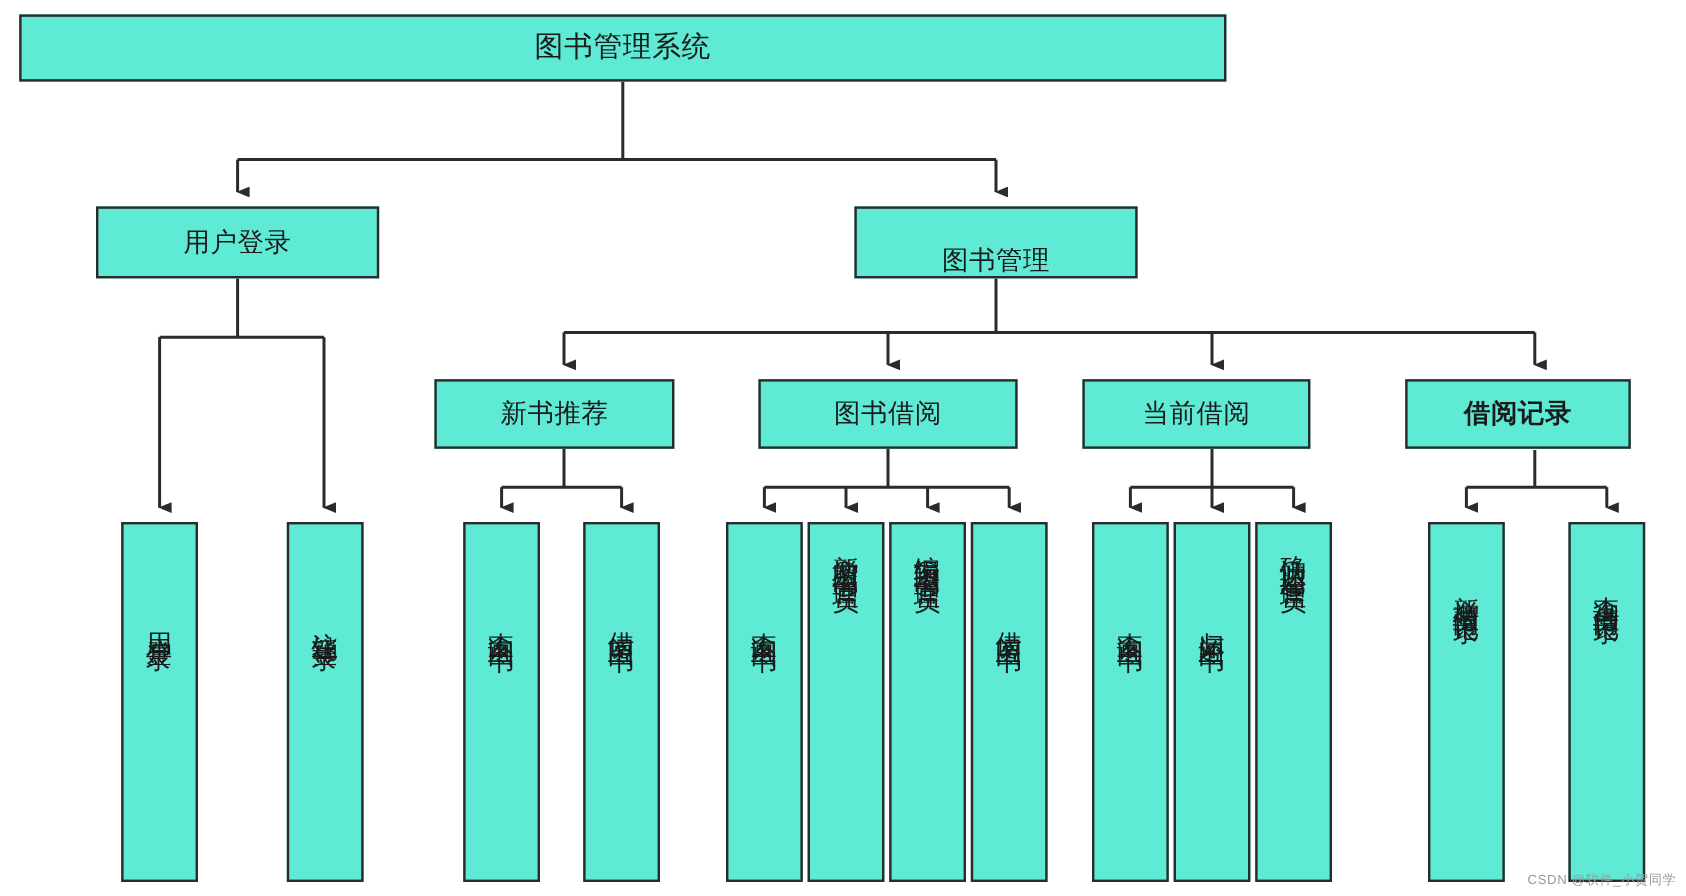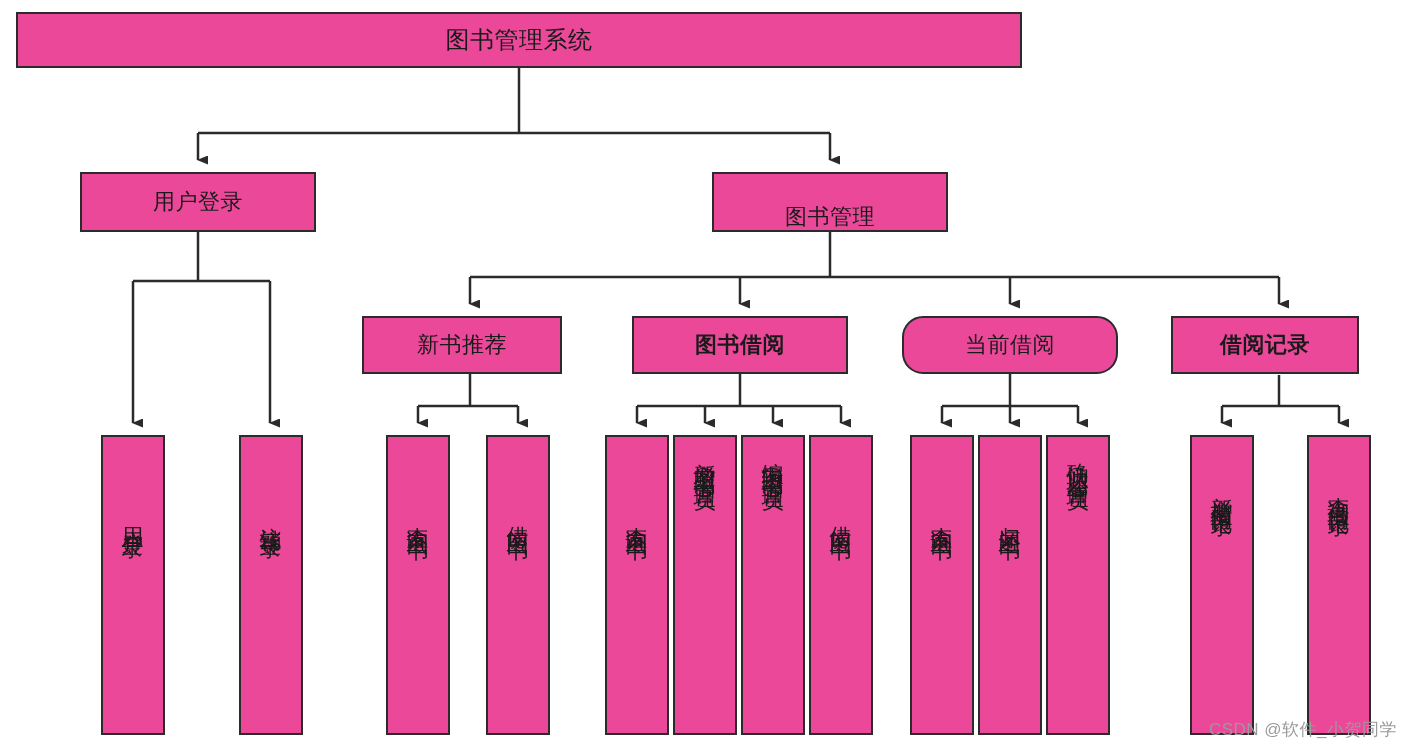--- a/index.html
+++ b/index.html
@@ -22,21 +22,21 @@
     position: absolute;
     left: 0;
     top: 0;
     width: 1405px;
     height: 747px;
     pointer-events: none;
   }
   .node {
     position: absolute;
     box-sizing: border-box;
-    background: #ec4899;
+    background: #5eead4;
     border: 2.5px solid #2b2b2b;
     display: flex;
     align-items: center;
     justify-content: center;
     text-align: center;
   }
   .node .lbl {
     display: block;
     line-height: 1.18;
     letter-spacing: 0.5px;
@@ -56,21 +56,21 @@
     text-orientation: upright;
     font-size: 22px;
     line-height: 1.05;
     letter-spacing: 4px;
     white-space: nowrap;
   }
   .watermark {
     position: absolute;
     right: 8px;
     bottom: 6px;
-    font-size: 17px;
+    font-size: 11px;
     color: #9a9a9a;
     letter-spacing: 0.5px;
     white-space: nowrap;
   }
 </style>
 </head>
 <body>
 
 <div id="canvas">
 
@@ -131,24 +131,24 @@
   <div class="node n-mid" style="left:80px; top:172px; width:236px; height:60px;">
     <span class="lbl">用户登录</span>
   </div>
   <div class="node n-mid" style="left:712px; top:172px; width:236px; height:60px;align-items:flex-end;">
     <span class="lbl">图书管理</span>
   </div>
 
   <div class="node n-mid" style="left:362px; top:316px; width:200px; height:58px;">
     <span class="lbl">新书推荐</span>
   </div>
-  <div class="node n-mid" style="left:632px; top:316px; width:216px; height:58px;font-weight:bold;">
+  <div class="node n-mid" style="left:632px; top:316px; width:216px; height:58px;">
     <span class="lbl">图书借阅</span>
   </div>
-  <div class="node n-mid" style="left:902px; top:316px; width:216px; height:58px;border-radius:21px;">
+  <div class="node n-mid" style="left:902px; top:316px; width:190px; height:58px;">
     <span class="lbl">当前借阅</span>
   </div>
   <div class="node n-mid" style="left:1171px; top:316px; width:188px; height:58px;font-weight:bold;">
     <span class="lbl">借阅记录</span>
   </div>
 
   <div class="node n-leaf" style="left:101px; top:435px; width:64px; height:300px; padding-top:72px;">
     <span class="lbl">用户登录</span>
   </div>
   <div class="node n-leaf" style="left:239px; top:435px; width:64px; height:300px; padding-top:72px;">

